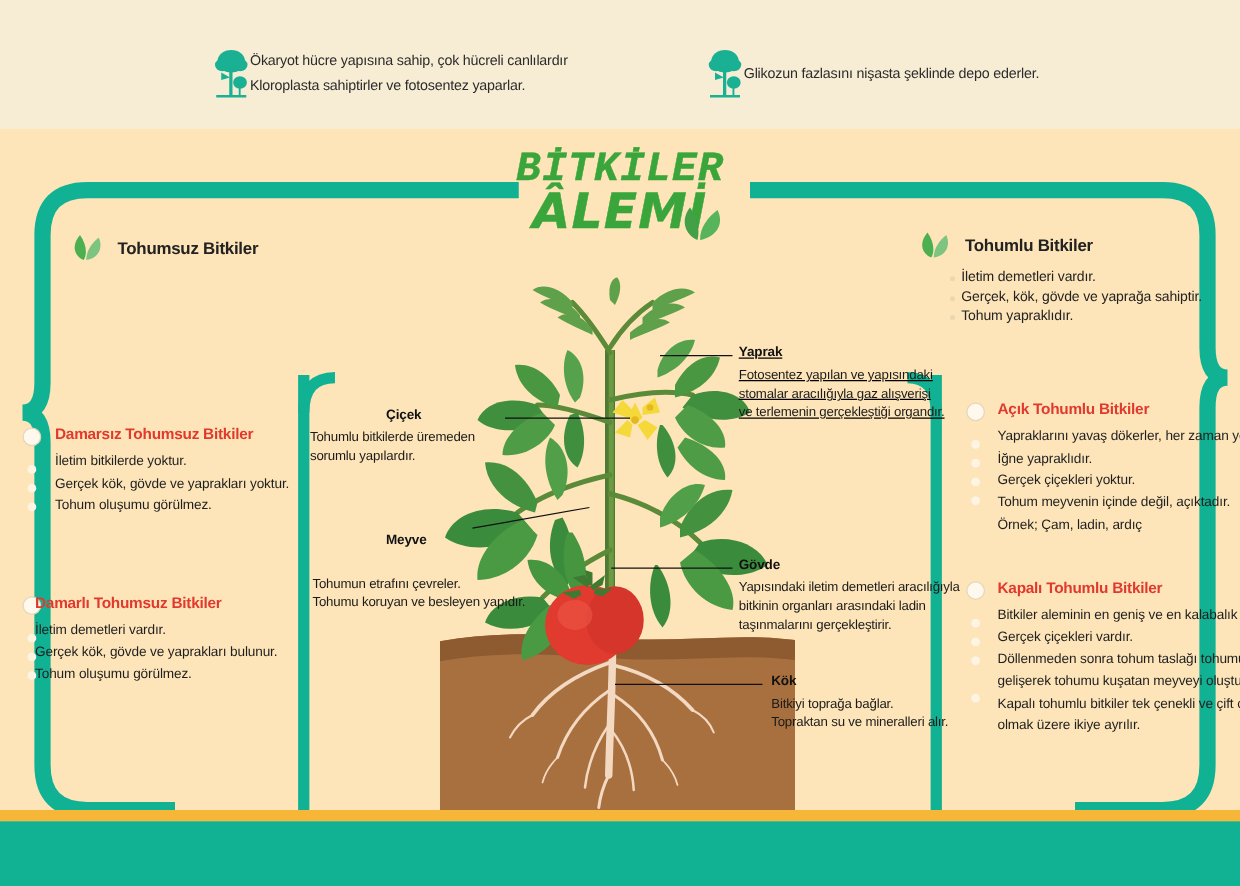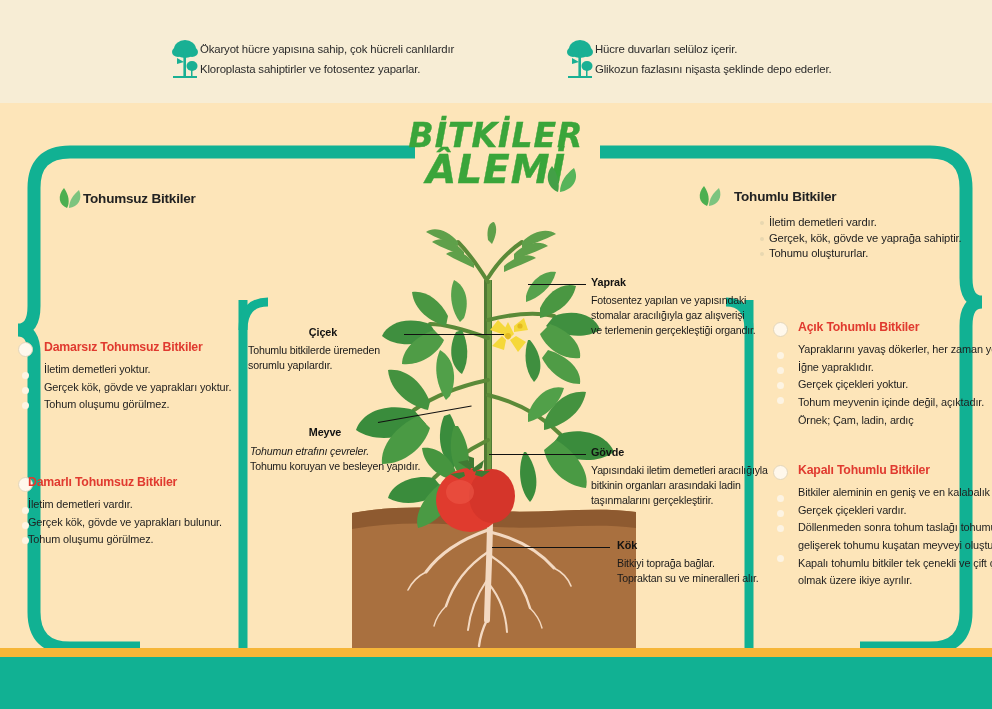--- a/index.html
+++ b/index.html
@@ -37,39 +37,39 @@
   .title-block {
     position: absolute; left: 0; top: 120px; width: 992px;
     text-align: center; z-index: 30; pointer-events: none;
   }
   .title-line {
     font-family: "DejaVu Sans", sans-serif;
     font-weight: bold; font-style: italic;
     color: #3aa53a; letter-spacing: 1px; line-height: 0.95;
     -webkit-text-stroke: 0.4px #3aa53a;
   }
-  .title-1 { font-size: 33px; }
+  .title-1 { font-size: 33px; font-family: Liberation Mono, monospace; }
   .title-2 { font-size: 39px; position: relative; }
   .title-leaf {
     position: absolute; left: 538px; top: 158px; width: 44px; height: 36px; z-index: 31;
   }
 
   
   .frame-svg {
     position: absolute; left: 0; top: 0; width: 992px; height: 709px;
     pointer-events: none;
   }
 
   
   .left-head {
     position: absolute; left: 55px; top: 186px;
-    display: flex; align-items: center; 
+    display: flex; align-items: center; gap: 11px;
   }
   .right-head {
-    position: absolute; left: 695px; top: 184px;
+    position: absolute; left: 733px; top: 184px;
     display: flex; align-items: center; gap: 11px;
   }
   .head-label {
     font-size: 13.5px; font-weight: bold; color: #222; letter-spacing: -0.2px;
   }
   .leaf-pair { width: 28px; height: 24px; flex: 0 0 28px; }
 
   .head-bullets {
     position: absolute; left: 760px; top: 216px;
     display: flex; flex-direction: column; gap: 3.5px;
@@ -169,21 +169,20 @@
       <ellipse cx="15" cy="11" rx="11" ry="9" fill="#19b094"></ellipse>
       <ellipse cx="8" cy="14" rx="6" ry="5" fill="#19b094"></ellipse>
       <ellipse cx="22" cy="14" rx="6" ry="5" fill="#19b094"></ellipse>
       <rect x="13.4" y="12" width="2.6" height="26" fill="#19b094"></rect>
       <path d="M14 24 L7 20 L7 26 Z" fill="#19b094"></path>
       <ellipse cx="22" cy="28" rx="5.5" ry="5" fill="#19b094"></ellipse>
       <rect x="21" y="29" width="1.5" height="9" fill="#19b094"></rect>
       <rect x="3" y="38" width="24" height="2" fill="#19b094"></rect>
     </svg>
     <div class="fact-lines">
-      <div class="fact-line">Hücre duvarları selüloz içerir.</div>
       <div class="fact-line">Glikozun fazlasını nişasta şeklinde depo ederler.</div>
     </div>
   </div>
 
   <svg class="frame-svg" viewBox="0 0 992 709">
 
     <path d="M 415 152 H 70 Q 34 152 34 188 V 306 Q 34 330 18 330 Q 34 330 34 354 V 612 Q 34 648 70 648 H 140" fill="none" stroke="#11b193" stroke-width="13"></path>
 
     <path d="M 600 152 H 930 Q 966 152 966 188 V 278 Q 966 302 982 302 Q 966 302 966 326 V 612 Q 966 648 930 648 H 860" fill="none" stroke="#11b193" stroke-width="13"></path>
 
@@ -216,28 +215,28 @@
     <svg class="leaf-pair" viewBox="0 0 28 24">
       <path d="M12 22 C4 19 2 10 9 2 C14 9 15 17 12 22 Z" fill="#4caf50"></path>
       <path d="M14 22 C23 21 28 13 24 4 C18 9 14 15 14 22 Z" fill="#7cc47f"></path>
     </svg>
     <span class="head-label">Tohumlu Bitkiler</span>
   </div>
 
   <div class="head-bullets">
     <div class="hb-line">İletim demetleri vardır.</div>
     <div class="hb-line">Gerçek, kök, gövde ve yaprağa sahiptir.</div>
-    <div class="hb-line">Tohumu oluştururlar.</div>
+    <div class="hb-line">Tohum yapraklıdır.</div>
   </div>
 
   <div class="knob" style="left:18px; top:342px;"></div>
   <div class="section" style="left:44px; top:340px;">
     <div class="sec-title">Damarsız Tohumsuz Bitkiler</div>
     <div class="sec-list">
-      <div class="sec-item">İletim demetleri yoktur.</div>
+      <div class="sec-item">İletim bitkilerde yoktur.</div>
       <div class="sec-item">Gerçek kök, gövde ve yaprakları yoktur.</div>
       <div class="sec-item">Tohum oluşumu görülmez.</div>
     </div>
   </div>
   <div class="knob-sm" style="left:22px; top:372px;"></div>
   <div class="knob-sm" style="left:22px; top:387px;"></div>
   <div class="knob-sm" style="left:22px; top:402px;"></div>
 
   <div class="knob" style="left:18px; top:477px;"></div>
   <div class="section" style="left:28px; top:475px;">
@@ -400,26 +399,26 @@
 
   <div class="callout left" style="left:248px; top:325px; width:150px;">
     <div class="ct">Çiçek</div>
     <div class="cb" style="margin-top:4px;">Tohumlu bitkilerde üremeden</div>
     <div class="cb">sorumlu yapılardır.</div>
   </div>
   <div class="leader" style="left:404px; top:334px; width:100px;"></div>
 
   <div class="callout left" style="left:250px; top:425px; width:150px;">
     <div class="ct">Meyve</div>
-    <div class="cb" style="margin-top:5px;font-style:italic;">Tohumun etrafını çevreler.</div>
+    <div class="cb" style="margin-top:21px;">Tohumun etrafını çevreler.</div>
     <div class="cb">Tohumu koruyan ve besleyen yapıdır.</div>
   </div>
   <div class="leader" style="left:378px; top:422px; width:95px; transform:rotate(-10deg); transform-origin:left center;"></div>
 
-  <div class="callout right" style="left:591px; top:275px; width:180px;">
+  <div class="callout right" style="left:591px; top:275px; width:180px;text-decoration:underline;">
     <div class="ct">Yaprak</div>
     <div class="cb" style="margin-top:4px;">Fotosentez yapılan ve yapısındaki</div>
     <div class="cb">stomalar aracılığıyla gaz alışverişi</div>
     <div class="cb">ve  terlemenin gerçekleştiği organdır.</div>
   </div>
   <div class="leader" style="left:528px; top:284px; width:58px;"></div>
 
   <div class="callout right" style="left:591px; top:445px; width:185px;">
     <div class="ct">Gövde</div>
     <div class="cb" style="margin-top:4px;">Yapısındaki iletim demetleri aracılığıyla</div>

